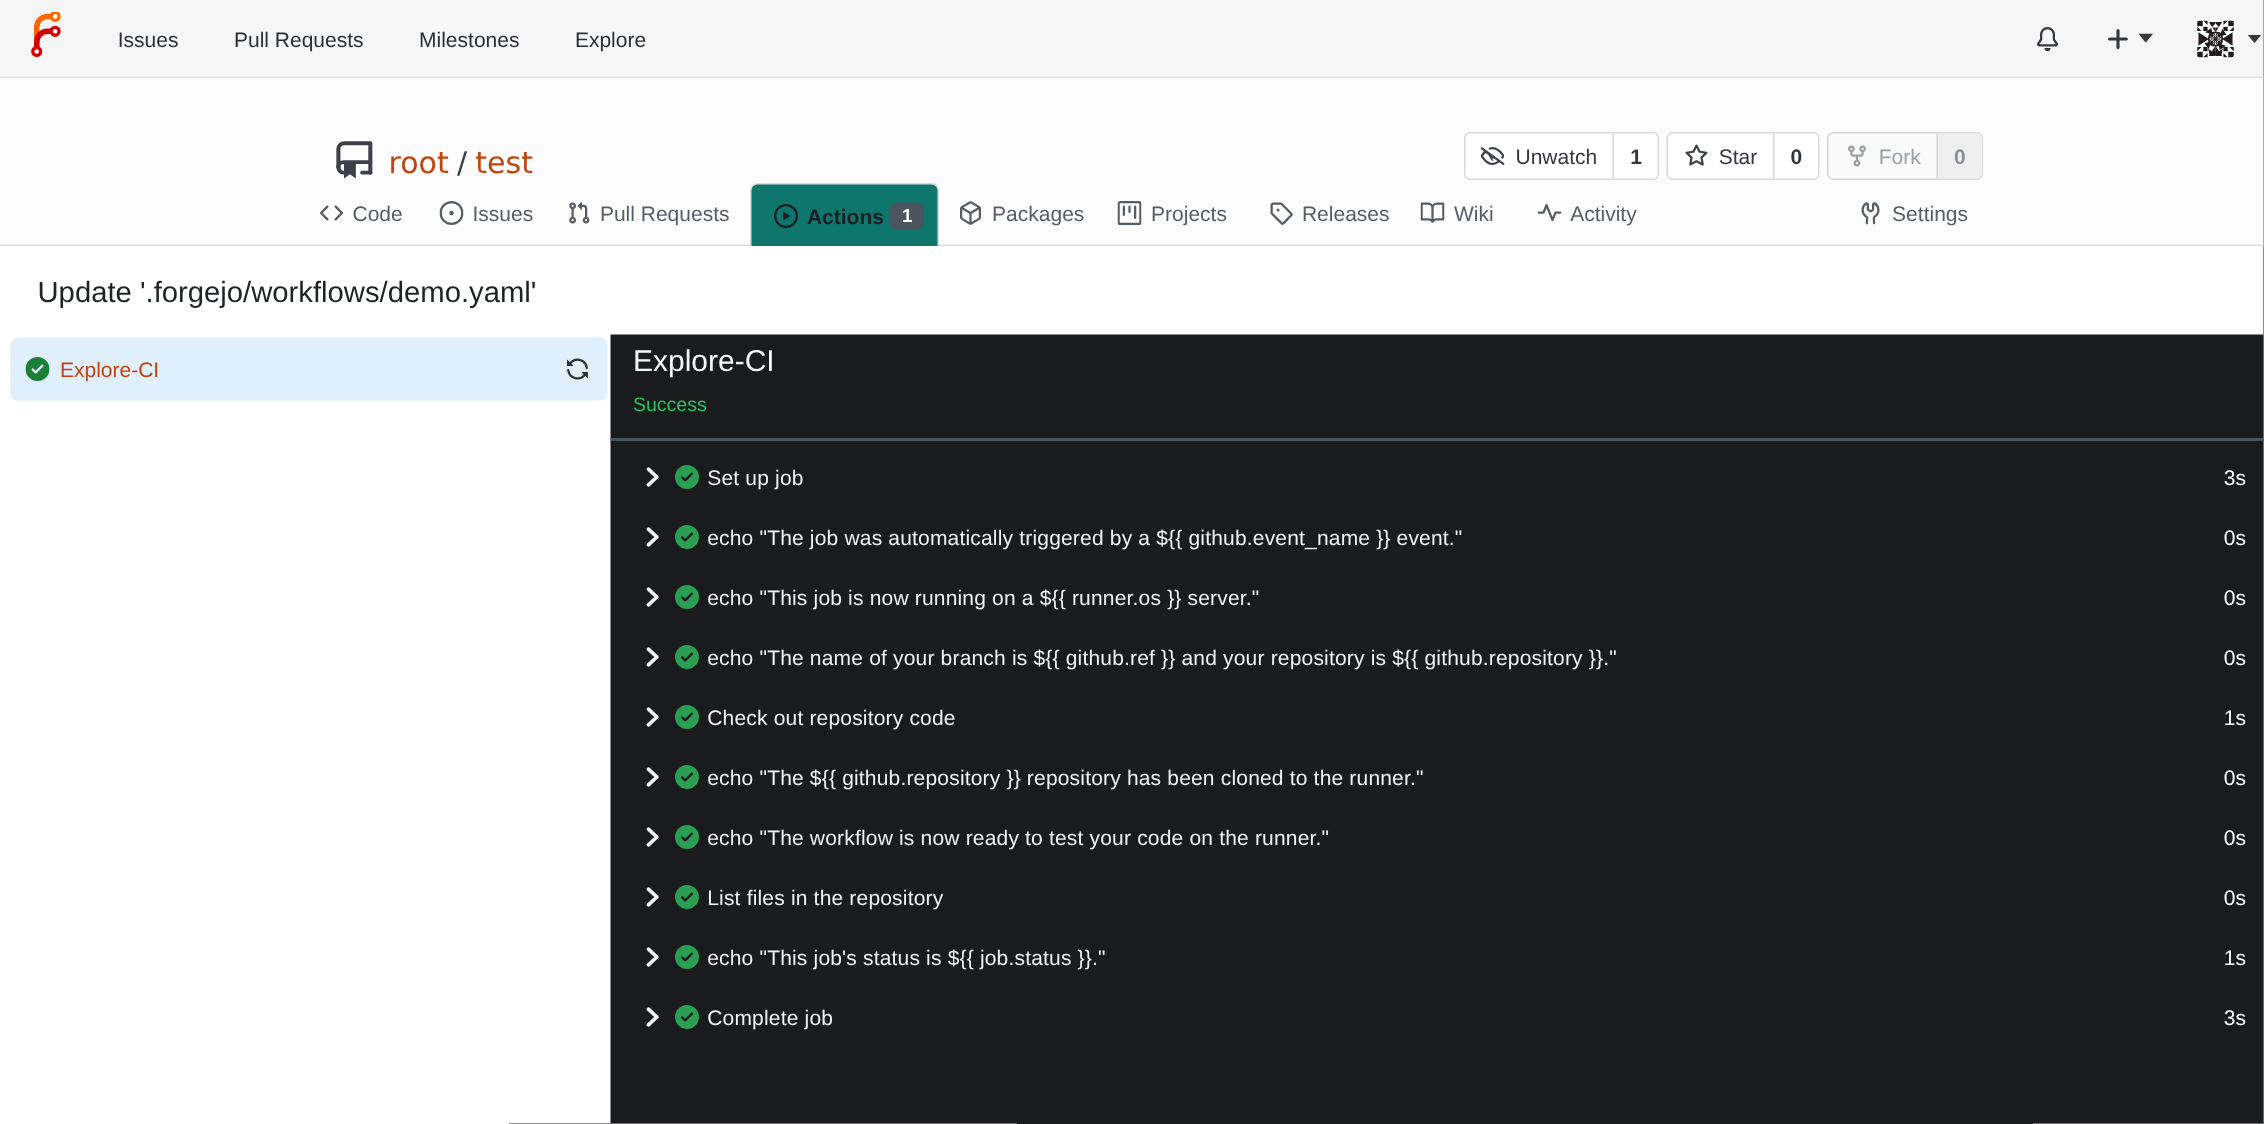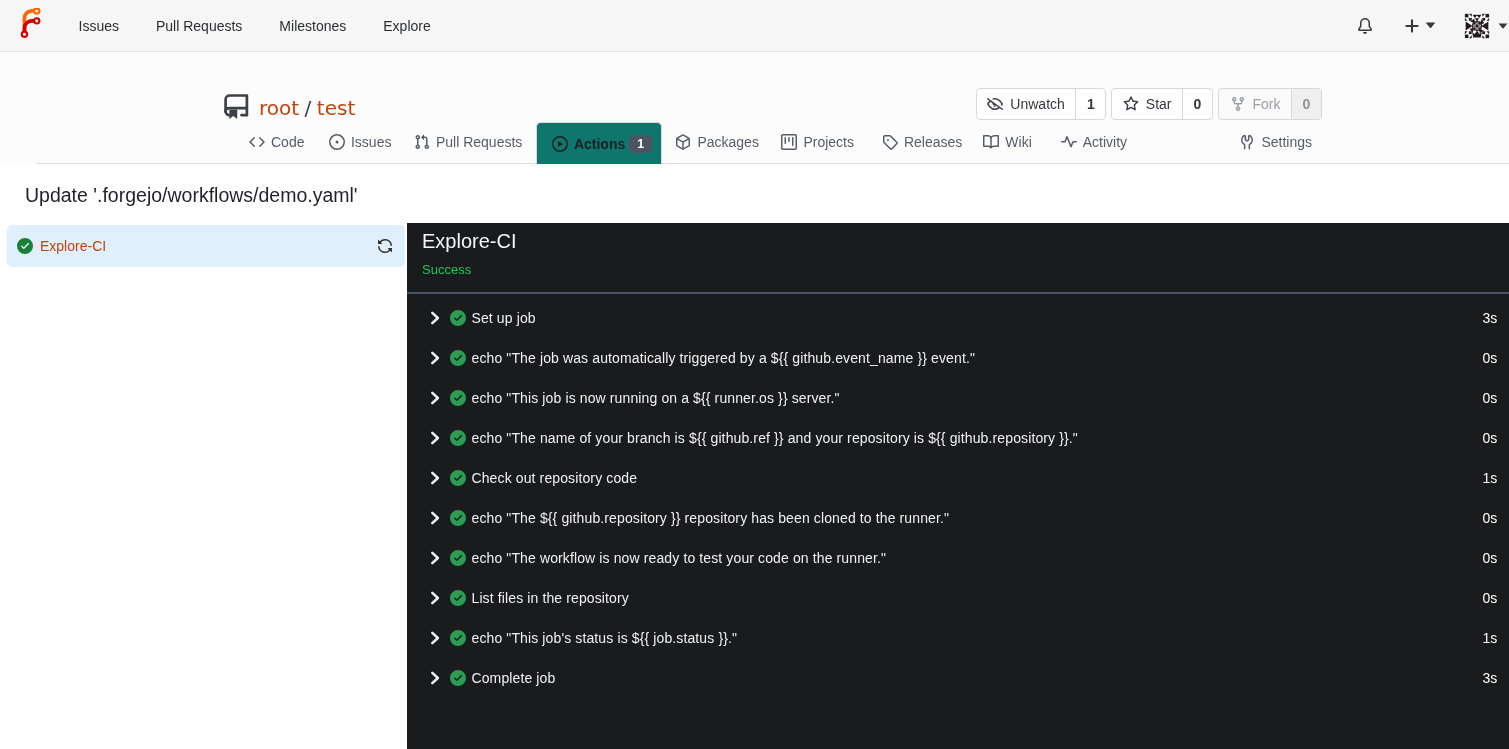--- a/index.html
+++ b/index.html
@@ -31,21 +31,21 @@
   .split-btn .lbl { display:flex; align-items:center; gap:7px; padding:0 10.5px; }
   .split-btn .lbl svg { color:#41454b; }
   .split-btn .cnt { display:flex; align-items:center; justify-content:center;
                     border-left:1px solid #d8d8d8; min-width:30px; padding:0 10px; font-weight:bold; }
   .split-btn.disabled { color:#9aa0a6; background:#fafafa; }
   .split-btn.disabled .lbl svg { color:#9aa0a6; }
   .split-btn.disabled .cnt { background:#efefef; color:#8d9199; }
 
   
   .tabs { display:flex; align-items:stretch; height:44px; padding:0 197px 0 213px;
-          border-bottom:1px solid #dcdcdc;margin-left:36px; }
+          border-bottom:1px solid #dcdcdc; }
   .tab { display:flex; align-items:center; gap:6px; font-size:14px;
          color:#565d66; text-decoration:none; cursor:pointer; }
   .tab svg { color:#565d66; }
   .tab.m-issues { margin-left:24.5px; } .tab.m-pr { margin-left:22.5px; }
   .tab.m-actions { margin-left:13.6px; } .tab.m-packages { margin-left:13.2px; }
   .tab.m-projects { margin-left:22.5px; } .tab.m-releases { margin-left:28px; }
   .tab.m-wiki { margin-left:21px; } .tab.m-activity { margin-left:29px; }
   .tab.active { background:#0f766e; border:1px solid #dcdcdc; border-bottom:none;
                 border-radius:5px 5px 0 0; color:#1b1f24; font-weight:bold;
                 margin-top:2px; margin-bottom:-1px; padding:0 9px 0 15px; position:relative; z-index:2;justify-content:center; }

